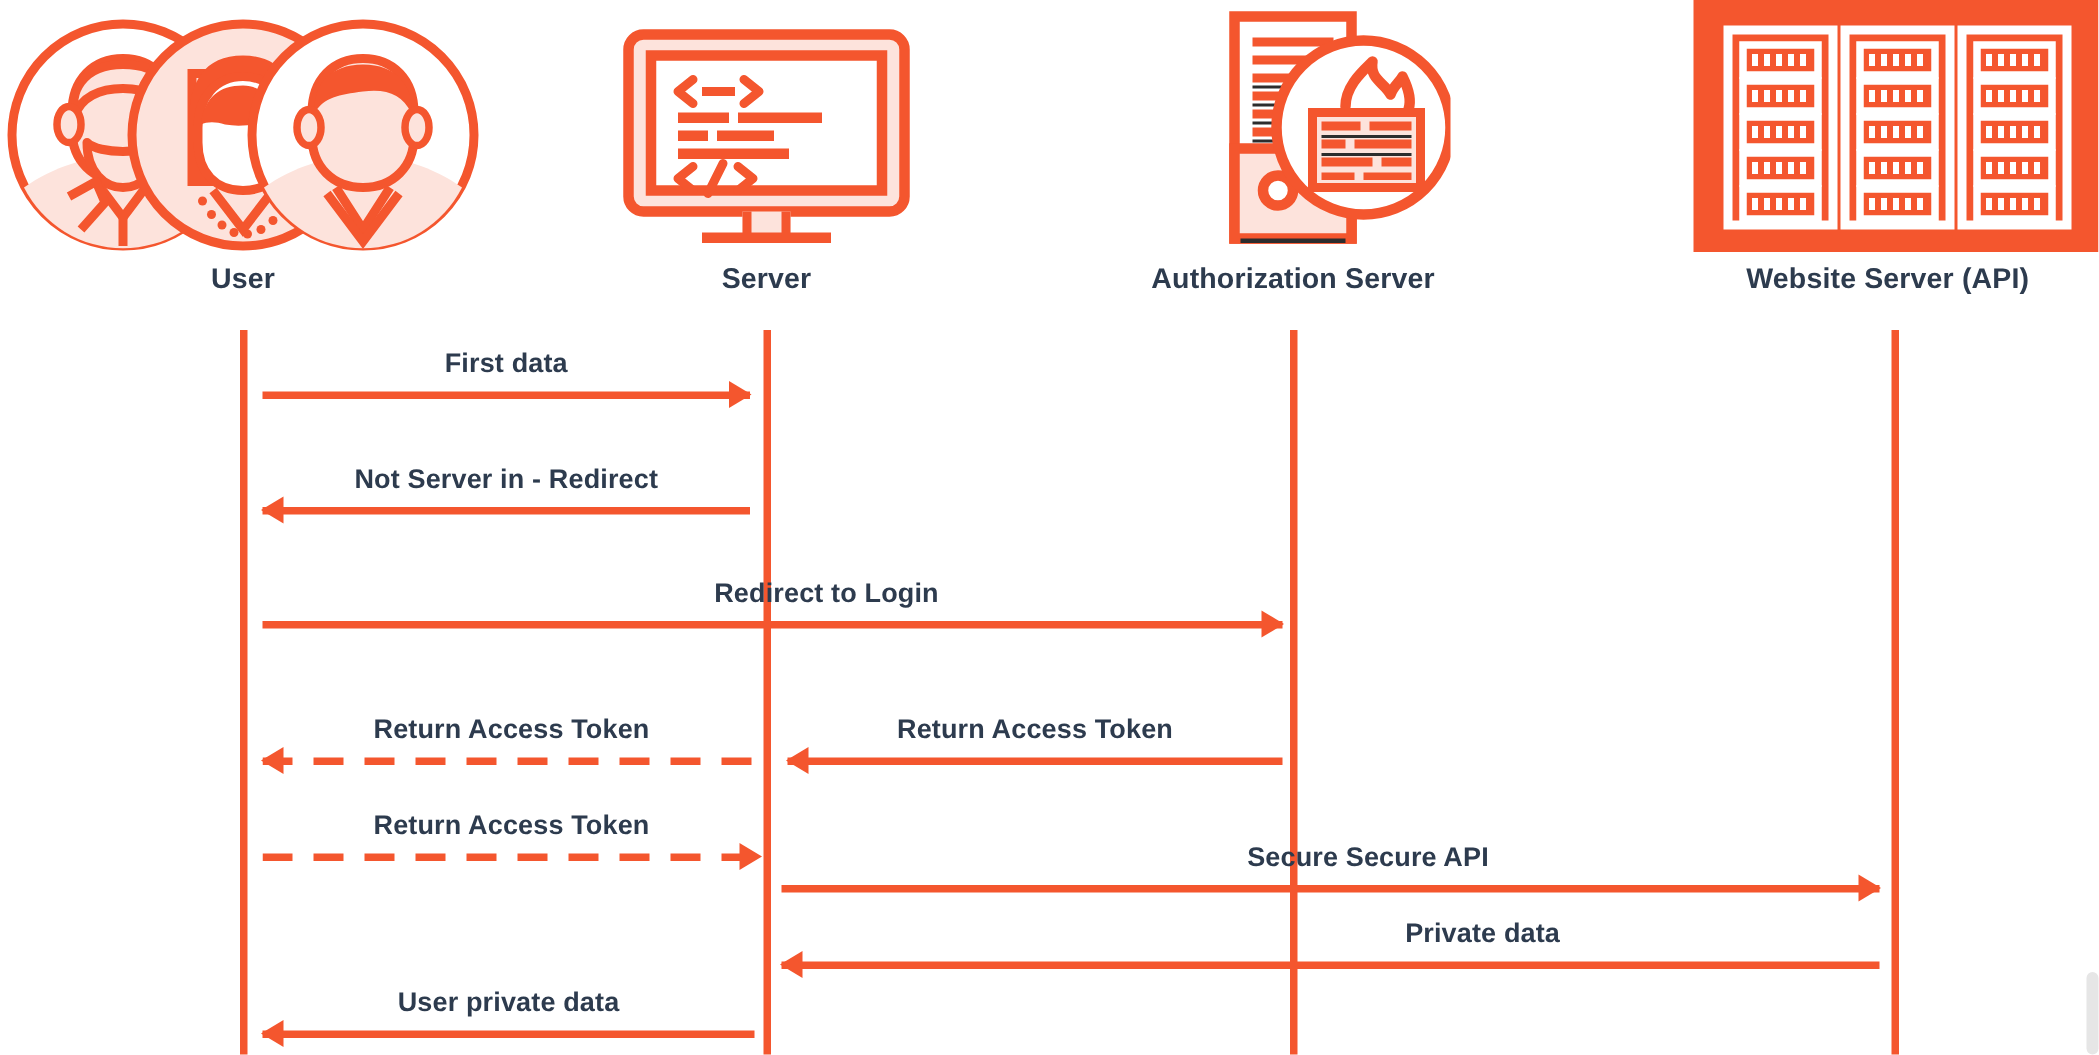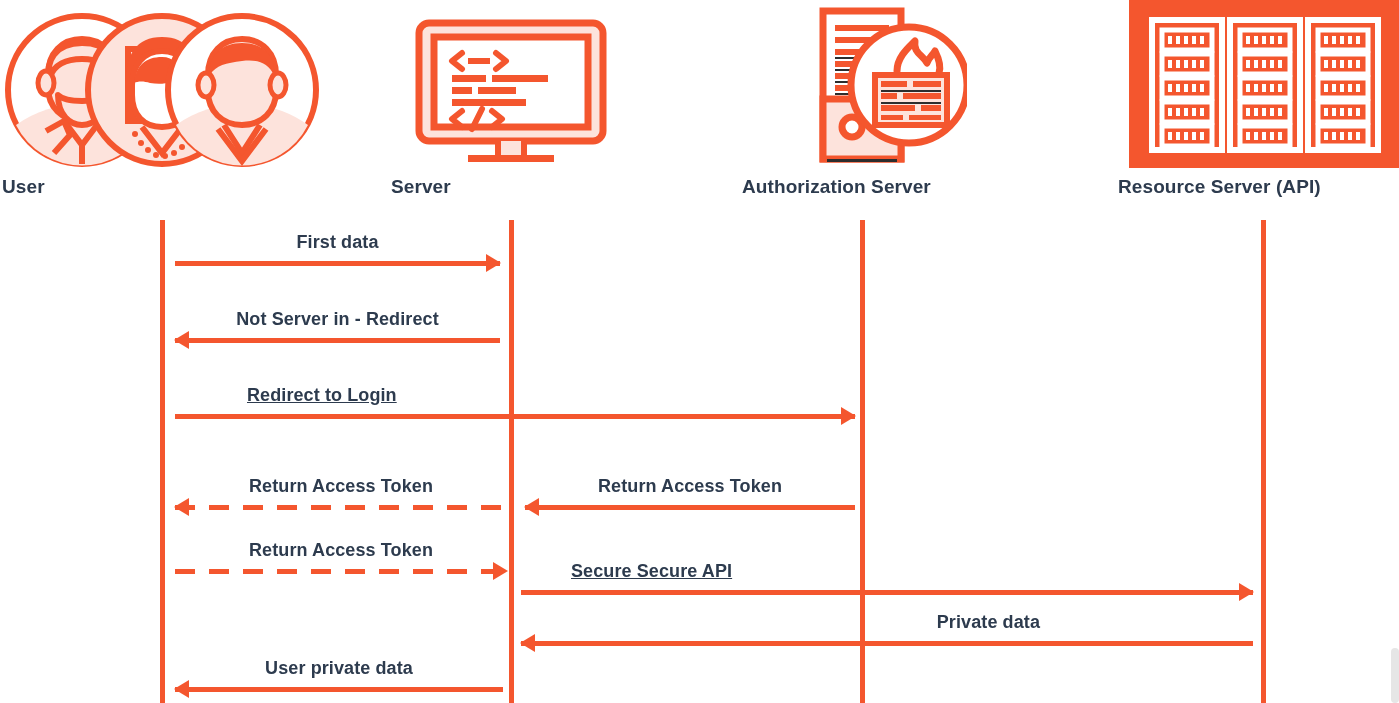--- a/index.html
+++ b/index.html
@@ -35,21 +35,21 @@
     height: 170px;
     display: flex;
     align-items: center;
     justify-content: center;
   }
   .actor-label {
     position: absolute;
     left: 0;
     top: 176px;
     width: 100%;
-    text-align: left;
+    text-align: center;
     font-size: 19px;
     font-weight: 700;
     color: #2d3b4e;
     letter-spacing: 0.1px;
     white-space: nowrap;
   }
 
   
   .lifeline {
     position: absolute;
@@ -104,24 +104,23 @@
     color: #2d3b4e;
     white-space: nowrap;
     letter-spacing: 0.1px;
   }
   .msg-label.align-right {
     text-align: right;
     padding-right: 8px;
     box-sizing: border-box;
   }
   .msg-label.align-left {
-    text-align: left;
+    text-align: center;
     padding-left: 14px;
     box-sizing: border-box;
-    text-decoration: underline;
   }
 
   
   #scroll-hint {
     position: absolute;
     right: 0;
     top: 648px;
     width: 8px;
     height: 55px;
     background: #e6e6e6;
@@ -364,21 +363,21 @@
             <rect x="82" y="108" width="4" height="8"></rect>
             <rect x="50" y="132" width="4" height="8"></rect>
               <rect x="58" y="132" width="4" height="8"></rect>
             <rect x="66" y="132" width="4" height="8"></rect>
               <rect x="74" y="132" width="4" height="8"></rect>
             <rect x="82" y="132" width="4" height="8"></rect>
           </g>
         </g>
       </svg>
     </div>
-    <div class="actor-label">Resource Server (API)</div>
+    <div class="actor-label">Website Server (API)</div>
   </div>
 
   <div class="lifeline" style="left:160px;"></div>
   <div class="lifeline" style="left:509px;"></div>
   <div class="lifeline" style="left:860px;"></div>
   <div class="lifeline" style="left:1261px;"></div>
 
   <div class="msg" style="left:175px; top:263px; width:325px;">
     <div class="msg-label">First data</div>
     <div class="msg-line"></div>

